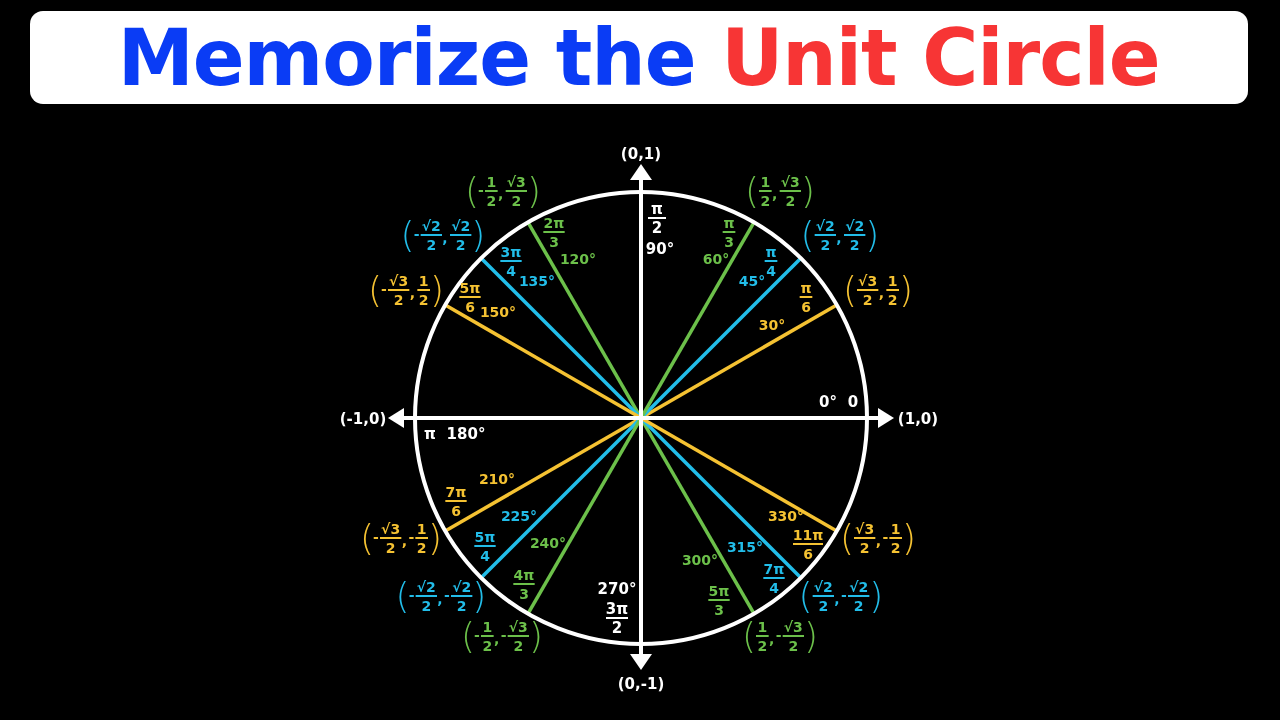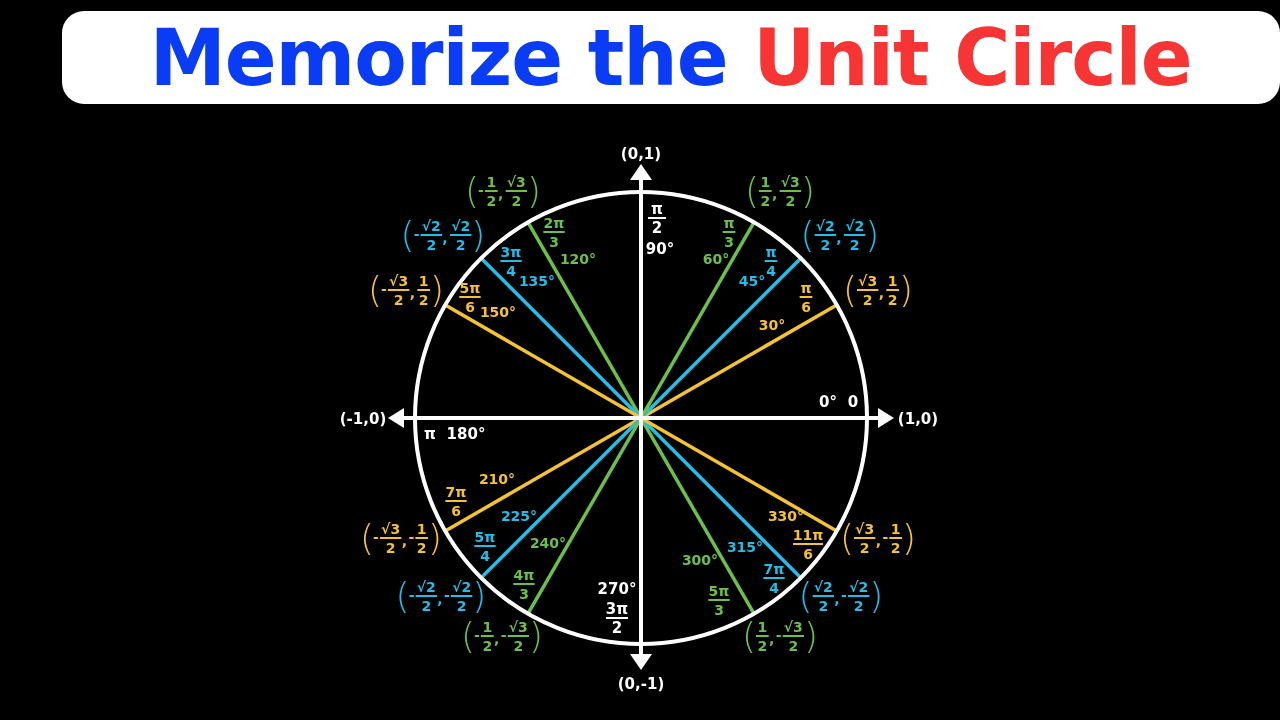--- a/index.html
+++ b/index.html
@@ -1,20 +1,20 @@
 <!DOCTYPE html>
 <html><head>
 <meta charset="utf-8">
 <style>
   html, body { margin: 0; padding: 0; background: #000; }
   body { width: 1280px; height: 720px; position: relative; overflow: hidden; font-family: "DejaVu Sans", sans-serif; }
   .title-box {
     position: absolute; left: 30px; top: 11px; width: 1218px; height: 93px;
-    background: #fff; border-radius: 22px;
-    display: flex; align-items: center; justify-content: center; margin-left: 32px;
+    background: #fff; border-radius: 13px;
+    display: flex; align-items: center; justify-content: center;
   }
   .title {
     font-family: "DejaVu Sans", sans-serif; font-weight: bold;
     font-size: 78px; letter-spacing: -1px; line-height: 1; white-space: nowrap;
     transform: scaleX(0.98);
   }
   .title .blue { color: #0a3cf5; }
   .title .red { color: #f73535; }
   svg#diagram { position: absolute; left: 0; top: 0; }
   svg text { font-family: "DejaVu Sans", sans-serif; font-weight: bold; }

